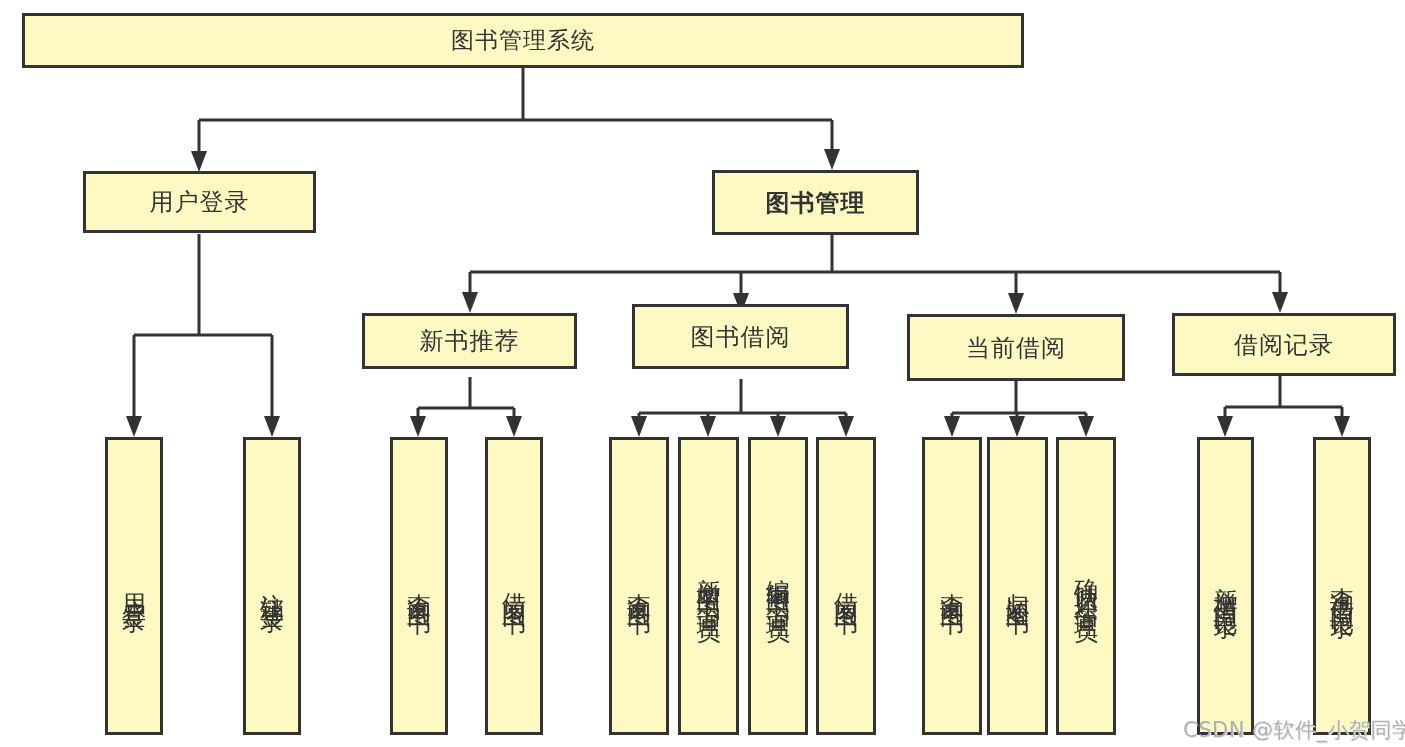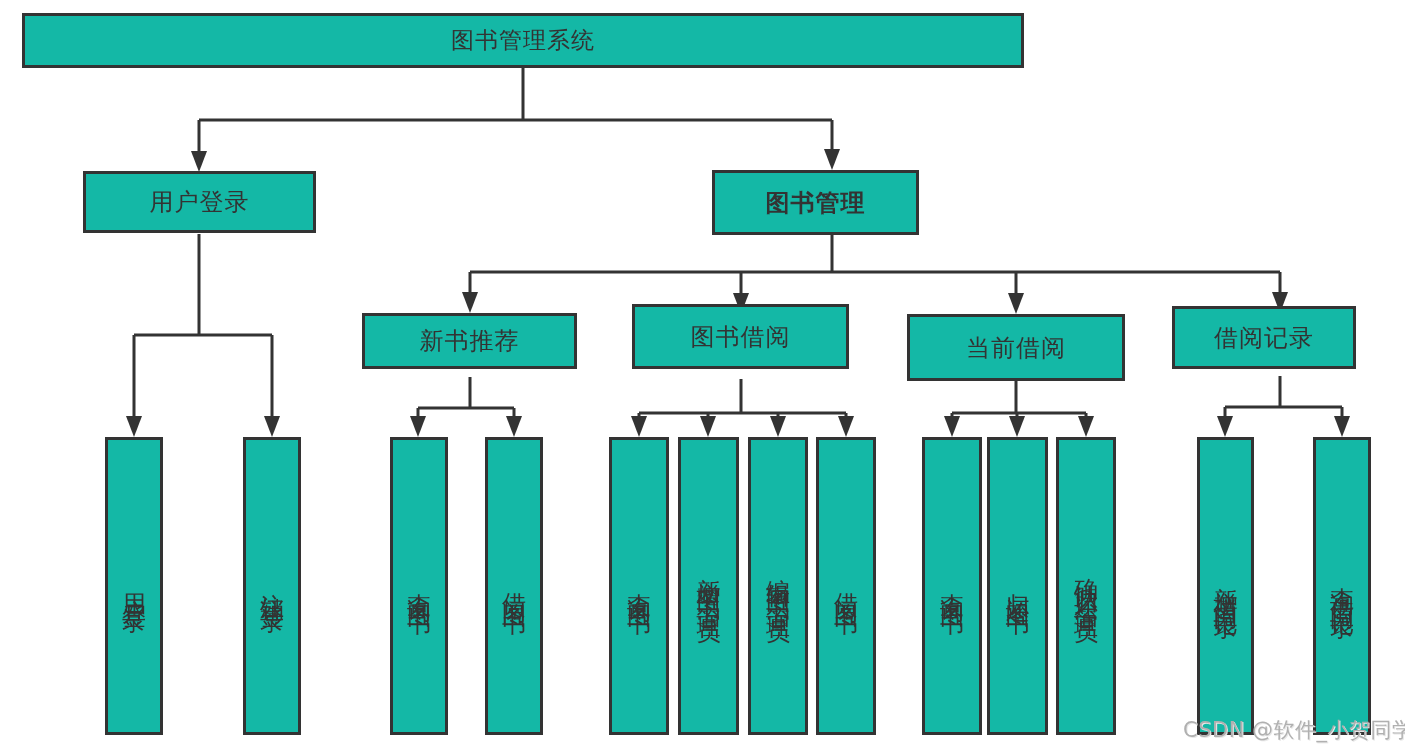--- a/index.html
+++ b/index.html
@@ -19,21 +19,21 @@
     position: absolute;
     left: 0;
     top: 0;
     width: 1405px;
     height: 747px;
   }
   .node {
     position: absolute;
     box-sizing: border-box;
     border: 3px solid #333333;
-    background: #14b8a6;
+    background: #fef9c3;
     display: flex;
     align-items: center;
     justify-content: center;
     color: #333333;
   }
   .node.h span {
     font-size: 24px;
     letter-spacing: 1px;
     white-space: nowrap;
   }
@@ -117,21 +117,21 @@
 
   <div class="node h" style="left:362px; top:313px; width:215px; height:56px;">
     <span>新书推荐</span>
   </div>
   <div class="node h" style="left:632px; top:304px; width:217px; height:65px;">
     <span>图书借阅</span>
   </div>
   <div class="node h" style="left:907px; top:314px; width:218px; height:67px;">
     <span>当前借阅</span>
   </div>
-  <div class="node h" style="left:1172px; top:306px; width:184px; height:63px;">
+  <div class="node h" style="left:1172px; top:313px; width:224px; height:63px;">
     <span>借阅记录</span>
   </div>
 
   <div class="node v" style="left:105px; top:437px; width:58px; height:298px;">
     <span>用户登录</span>
   </div>
   <div class="node v" style="left:243px; top:437px; width:58px; height:298px;">
     <span>注销登录</span>
   </div>
 

